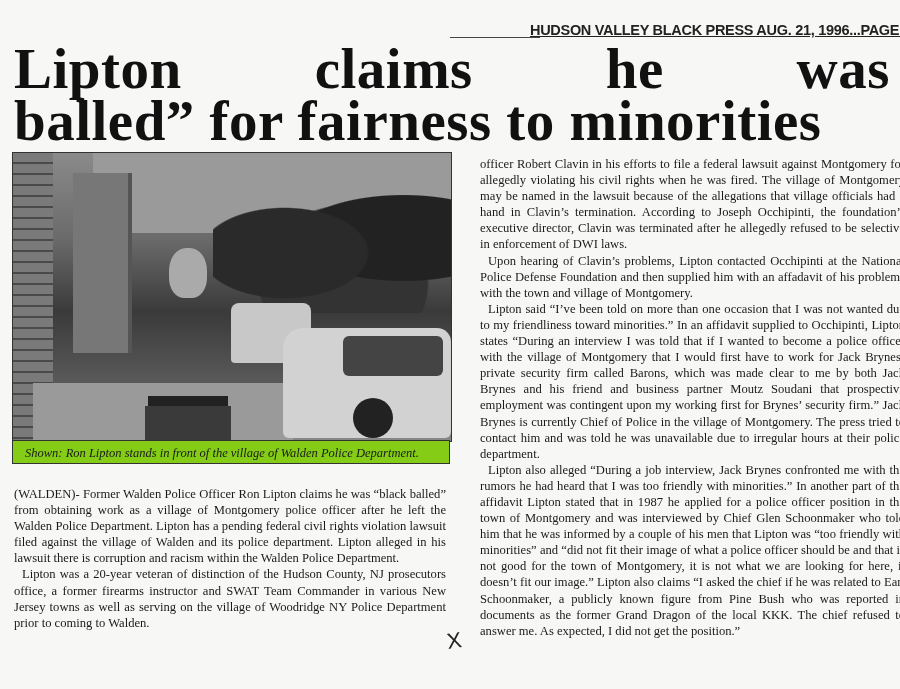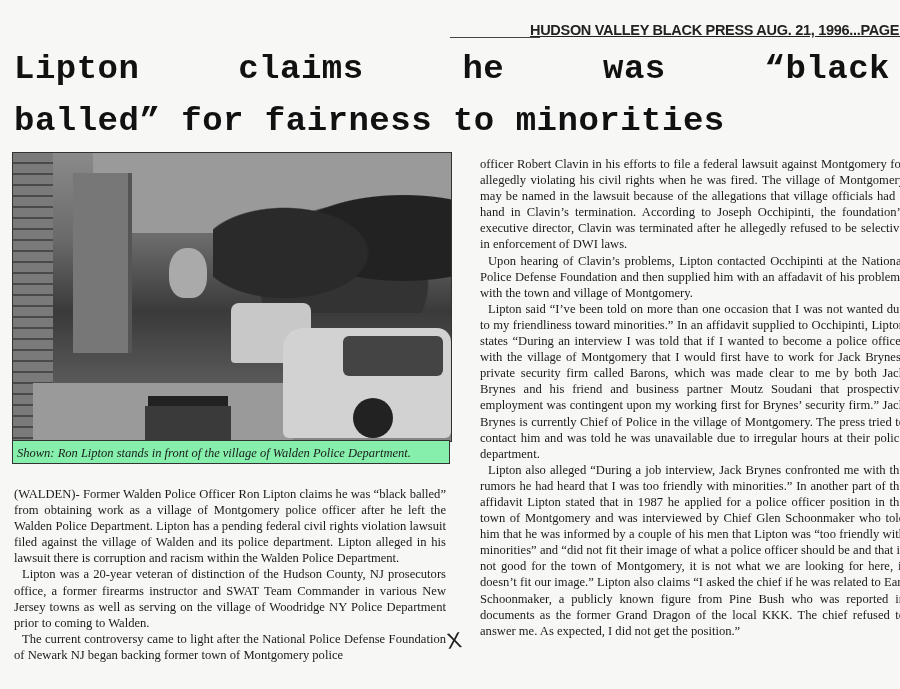--- a/index.html
+++ b/index.html
@@ -13,22 +13,22 @@
     position: absolute; left: 530px; top: 22px; width: 362px;
     font-family: "Liberation Sans", sans-serif; font-weight: bold;
     font-size: 14.5px; letter-spacing: -0.3px; color: #222;
     text-decoration: underline; white-space: nowrap; text-align: right;
   }
   .masthead-rule {
     position: absolute; left: 450px; top: 37px; width: 90px; height: 1px; background: #444;
   }
   .headline {
     position: absolute; left: 14px; top: 46px; width: 880px;
-    font-family: Liberation Mono, monospace; font-weight: bold;
-    color: #111; font-size: 34px; line-height: 46px; letter-spacing: 0.5px;
+    font-family: Liberation Serif, serif; font-weight: bold;
+    color: #111; font-size: 57px; line-height: 46px; letter-spacing: 0.5px;
   }
   .headline .l1 { display: flex; justify-content: space-between; width: 876px; }
   .headline .l2 { display: block; margin-top: 6px; white-space: nowrap; }
   .photo {
     position: absolute; left: 12px; top: 152px; width: 438px; height: 288px;
     border: 1px solid #333; overflow: hidden;
     background: linear-gradient(180deg, #8a8a8a 0%, #6a6a6a 30%, #3a3a3a 55%, #5a5a5a 80%, #888 100%);
   }
   .photo .sky { position:absolute; left:80px; top:0; width:358px; height:80px; background:#9a9a9a; }
   .photo .wall { position:absolute; left:0; top:0; width:40px; height:288px;
@@ -44,22 +44,22 @@
   .photo .car2 .win { position:absolute; left:60px; top:8px; width:100px; height:40px; background:#444; border-radius:6px; }
   .photo .car2 .wheel { position:absolute; left:70px; top:70px; width:40px; height:40px; border-radius:50%; background:#222; }
   .photo .man { position:absolute; left:120px; top:95px; width:110px; height:193px; }
   .photo .man .head { position:absolute; left:36px; top:0; width:38px; height:50px; background:#aaa; border-radius:45% 45% 40% 40%; }
   .photo .man .torso { position:absolute; left:0; top:48px; width:110px; height:100px; background:#c9c9c9; border-radius:30px 30px 8px 8px; }
   .photo .man .shirt-text { position:absolute; left:30px; top:40px; font-size:11px; font-weight:bold; color:#333; font-family:"Liberation Sans",sans-serif; }
   .photo .man .belt { position:absolute; left:15px; top:148px; width:80px; height:10px; background:#222; }
   .photo .man .legs { position:absolute; left:12px; top:158px; width:86px; height:35px; background:#3a3a3a; }
   .caption-box {
     position: absolute; left: 12px; top: 440px; width: 438px; height: 24px;
-    border: 1px solid #333; background: #86efac;
-    font-style: italic; font-size: 12.5px; line-height: 24px; padding-left: 4px; box-sizing: border-box;
+    border: 1px solid #333; background: #84cc16;
+    font-style: italic; font-size: 12.5px; line-height: 24px; padding-left: 12px; box-sizing: border-box;
     white-space: nowrap; overflow: hidden;
   }
   .col {
     position: absolute; font-size: 12.6px; line-height: 16.1px; text-align: justify;
   }
   .col p { margin: 0; text-indent: 0; }
   .col p.ind { text-indent: 8px; }
   .col-left { left: 14px; top: 486px; width: 432px; }
   .col-right { left: 470px; top: 156px; width: 425px; margin-left: 10px; }
   .mark {
@@ -72,21 +72,20 @@
 
 <div class="masthead-rule"></div>
 <div class="masthead">HUDSON VALLEY BLACK PRESS AUG. 21, 1996...PAGE 3</div>
 
 <div class="headline">
   <div class="l1">
     <span>Lipton</span>
     <span>claims</span>
     <span>he</span>
     <span>was</span>
-    <span>“black</span>
   </div>
   <span class="l2">balled” for fairness to minorities</span>
 </div>
 
 <div class="photo">
   <div class="sky"></div>
   <div class="trees"></div>
   <div class="wall"></div>
   <div class="porch"></div>
   <div class="sidewalk"></div>
@@ -99,21 +98,20 @@
     <div class="head"></div>
     <div class="belt"></div>
     <div class="legs"></div>
   </div>
 </div>
 <div class="caption-box">Shown: Ron Lipton stands in front of the village of Walden Police Department.</div>
 
 <div class="col col-left">
   <p>(WALDEN)- Former Walden Police Officer Ron Lipton claims he was “black balled” from obtaining work as a village of Montgomery police officer after he left the Walden Police Department. Lipton has a pending federal civil rights violation lawsuit filed against the village of Walden and its police department. Lipton alleged in his lawsuit there is corruption and racism within the Walden Police Department.</p>
   <p class="ind">Lipton was a 20-year veteran of distinction of the Hudson County, NJ prosecutors office, a former firearms instructor and SWAT Team Commander in various New Jersey towns as well as serving on the village of Woodridge NY Police Department prior to coming to Walden.</p>
-  <p class="ind">The current controversy came to light after the National Police Defense Foundation of Newark NJ began backing former town of Montgomery police</p>
 </div>
 
 <div class="mark">X</div>
 
 <div class="col col-right">
   <p>officer Robert Clavin in his efforts to file a federal lawsuit against Montgomery for allegedly violating his civil rights when he was fired. The village of Montgomery may be named in the lawsuit because of the allegations that village officials had a hand in Clavin’s termination. According to Joseph Occhipinti, the foundation’s executive director, Clavin was terminated after he allegedly refused to be selective in enforcement of DWI laws.</p>
   <p class="ind">Upon hearing of Clavin’s problems, Lipton contacted Occhipinti at the National Police Defense Foundation and then supplied him with an affadavit of his problems with the town and village of Montgomery.</p>
   <p class="ind">Lipton said “I’ve been told on more than one occasion that I was not wanted due to my friendliness toward minorities.” In an affidavit supplied to Occhipinti, Lipton states “During an interview I was told that if I wanted to become a police officer with the village of Montgomery that I would first have to work for Jack Brynes’ private security firm called Barons, which was made clear to me by both Jack Brynes and his friend and business partner Moutz Soudani that prospective employment was contingent upon my working first for Brynes’ security firm.” Jack Brynes is currently Chief of Police in the village of Montgomery. The press tried to contact him and was told he was unavailable due to irregular hours at their police department.</p>
   <p class="ind">Lipton also alleged “During a job interview, Jack Brynes confronted me with the rumors he had heard that I was too friendly with minorities.” In another part of the affidavit Lipton stated that in 1987 he applied for a police officer position in the town of Montgomery and was interviewed by Chief Glen Schoonmaker who told him that he was informed by a couple of his men that Lipton was “too friendly with minorities” and “did not fit their image of what a police officer should be and that is not good for the town of Montgomery, it is not what we are looking for here, it doesn’t fit our image.” Lipton also claims “I asked the chief if he was related to Earl Schoonmaker, a publicly known figure from Pine Bush who was reported in documents as the former Grand Dragon of the local KKK. The chief refused to answer me. As expected, I did not get the position.”</p>
 </div>

